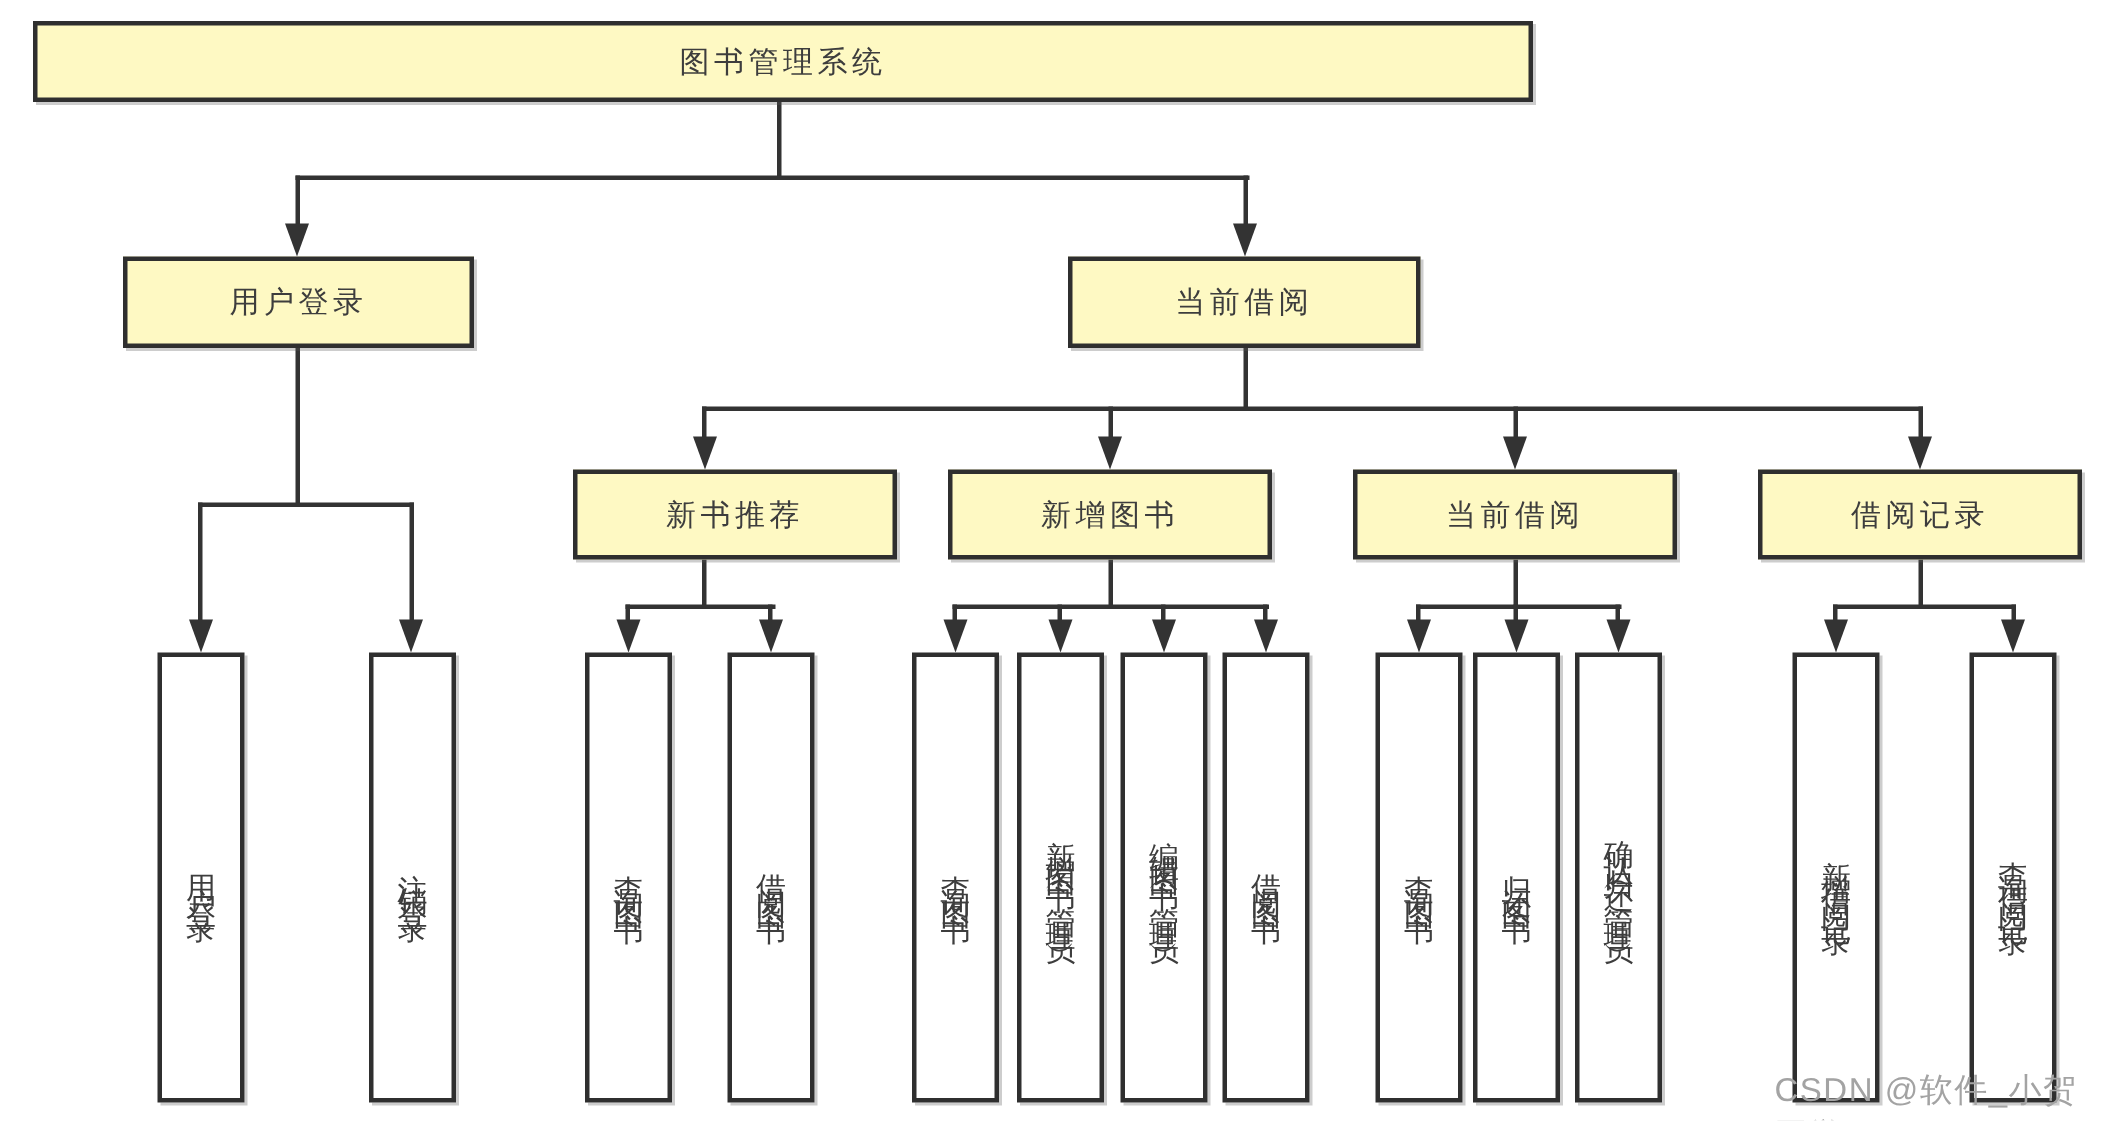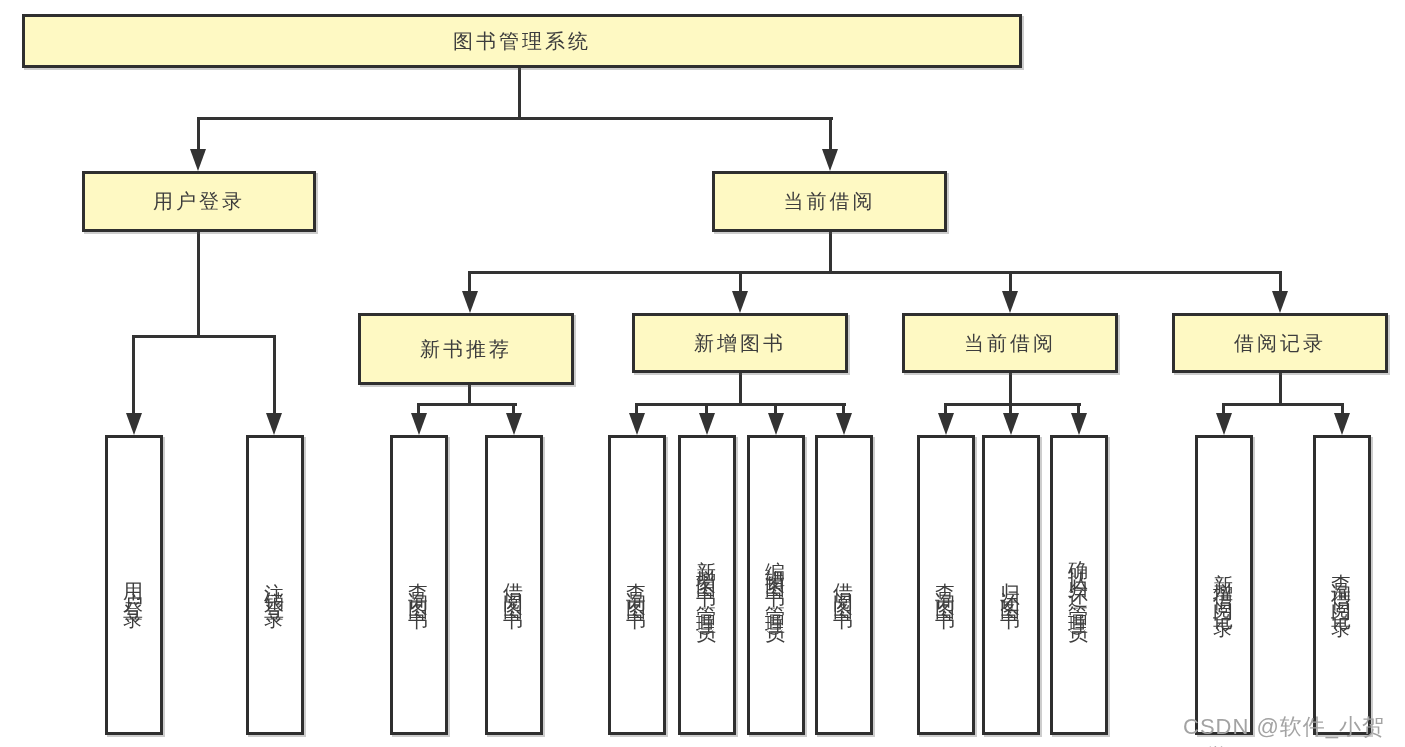--- a/index.html
+++ b/index.html
@@ -125,21 +125,21 @@
   <div class="vline" style="left:1222px;top:403px;height:12px"></div>
   <div class="arrow" style="left:1216px;top:413px"></div>
   <div class="vline" style="left:1341px;top:403px;height:12px"></div>
   <div class="arrow" style="left:1334px;top:413px"></div>
 
   <div class="node" style="left:22px;top:14px;width:1000px;height:54px">图书管理系统</div>
 
   <div class="node" style="left:82px;top:171px;width:234px;height:61px">用户登录</div>
   <div class="node" style="left:712px;top:171px;width:235px;height:61px">当前借阅</div>
 
-  <div class="node" style="left:358px;top:313px;width:216px;height:72px">新书推荐</div>
+  <div class="node" style="left:382px;top:313px;width:216px;height:60px">新书推荐</div>
   <div class="node" style="left:632px;top:313px;width:216px;height:60px">新增图书</div>
   <div class="node" style="left:902px;top:313px;width:216px;height:60px">当前借阅</div>
   <div class="node" style="left:1172px;top:313px;width:216px;height:60px">借阅记录</div>
 
   <div class="leaf" style="left:105px">
     <span class="vtext">用户登录</span>
   </div>
   <div class="leaf" style="left:246px">
     <span class="vtext">注销登录</span>
   </div>

